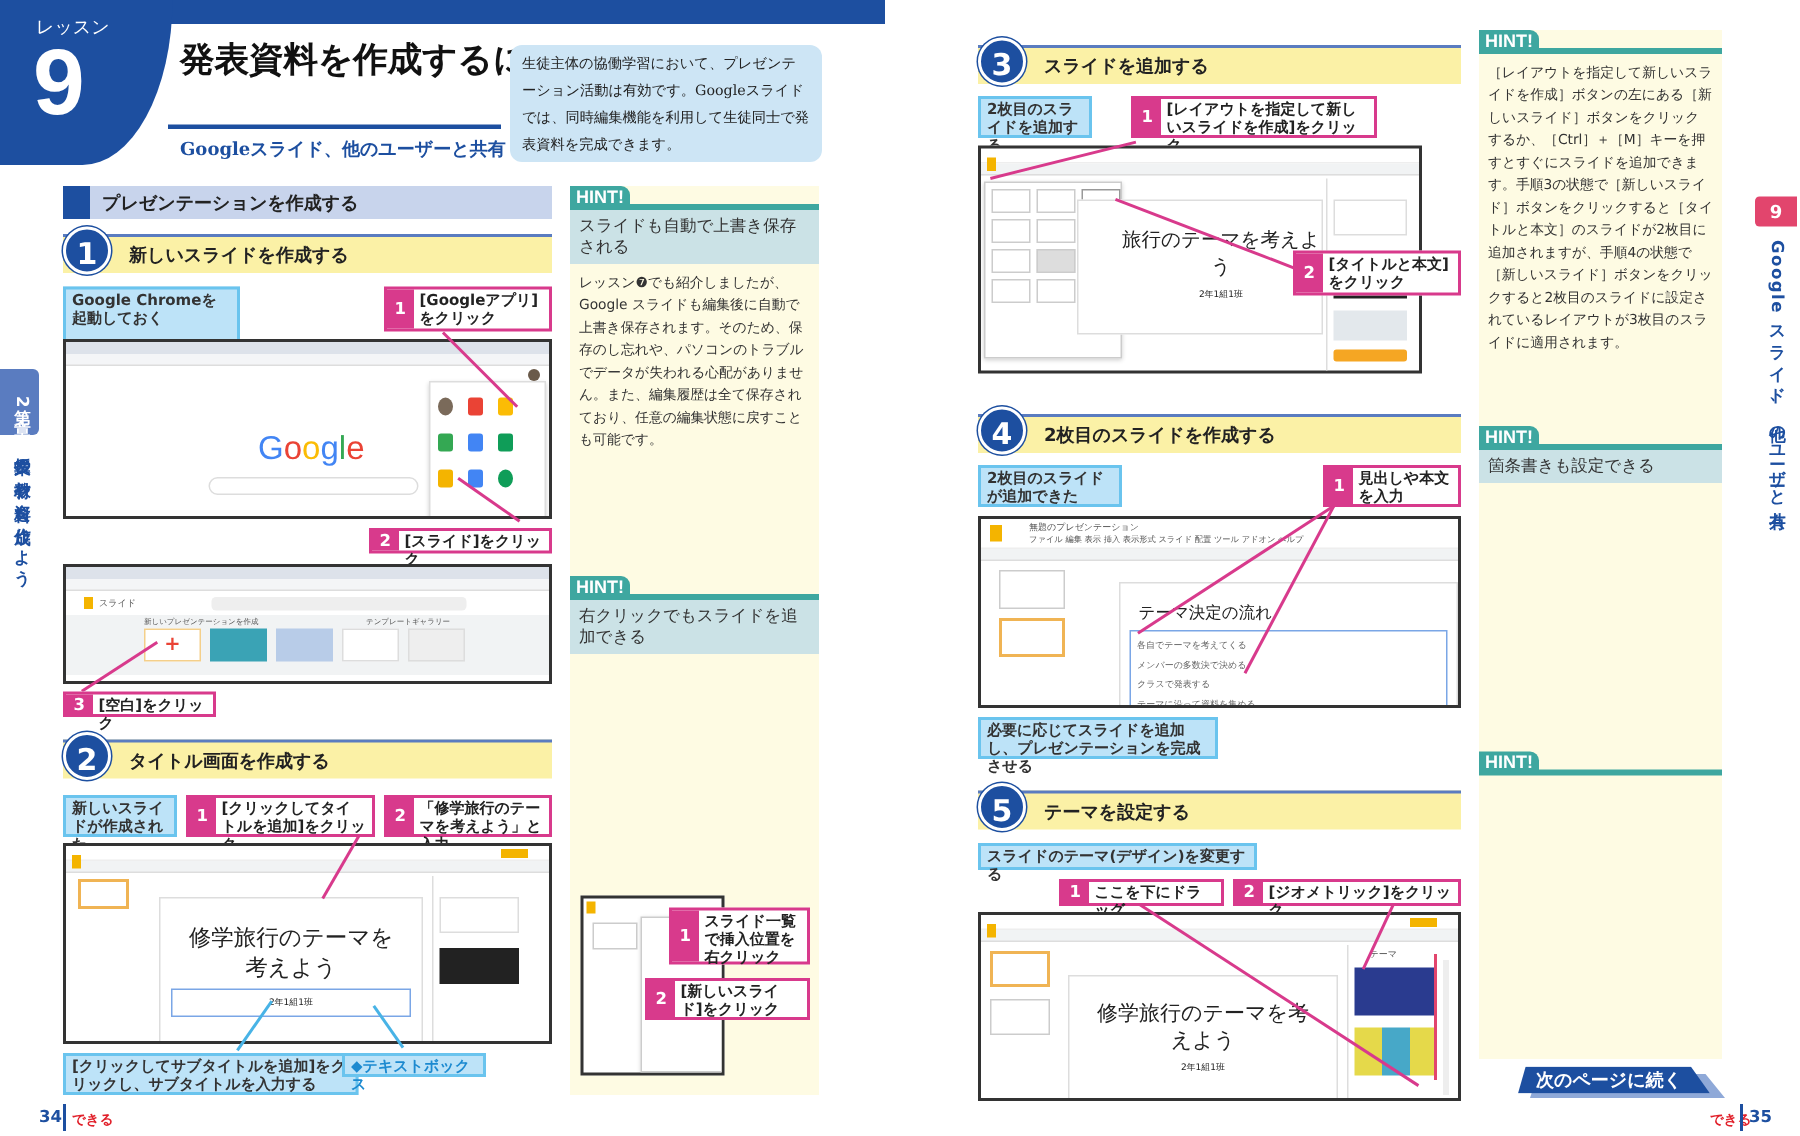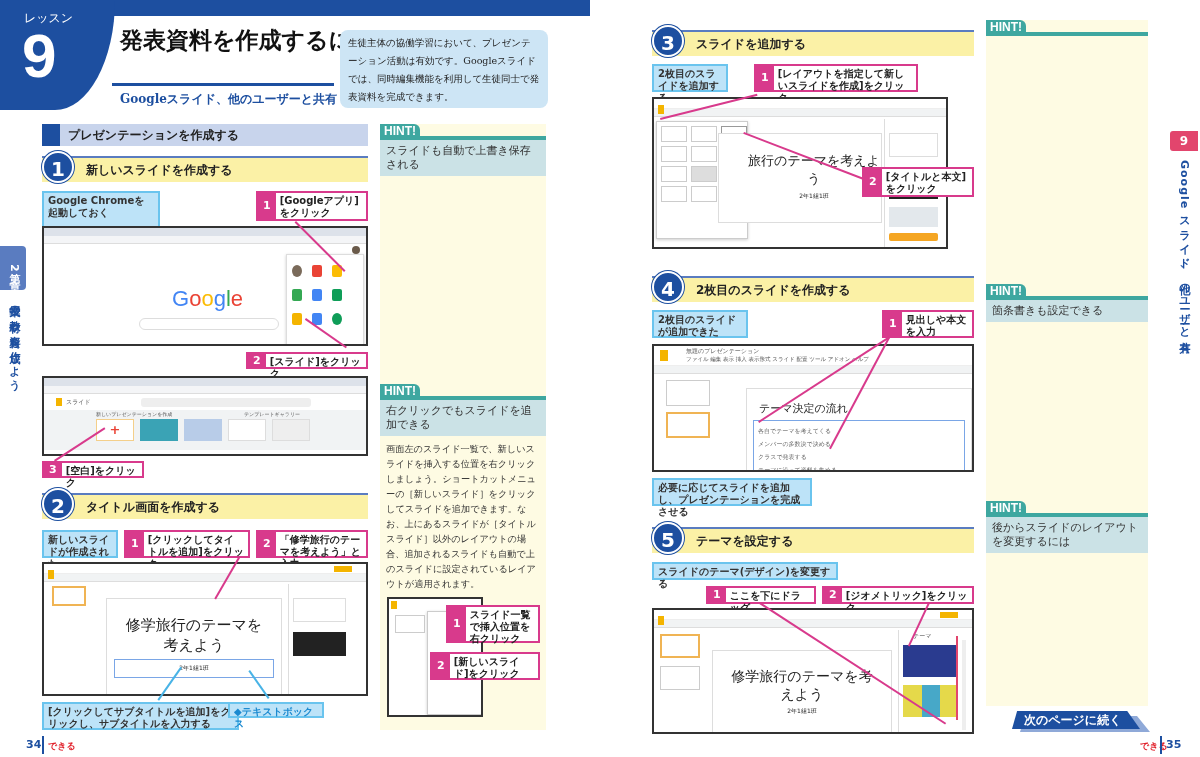--- a/index.html
+++ b/index.html
@@ -166,27 +166,27 @@
 <div class="line-blue" style="left:250px;top:670px;width:34px;transform:rotate(55deg)"></div>
 <div class="abs note-blue" style="left:42px;top:702px;width:197px;height:28px">[クリックしてサブタイトルを追加]をクリックし、サブタイトルを入力する</div>
 <div class="abs note-blue" style="left:228px;top:702px;width:96px;height:16px;color:#1c8ad0">◆テキストボックス</div>
 
 <div class="abs hint-col" style="left:380px;top:124px;width:166px;height:606px"></div>
 <div class="abs" style="left:380px;top:126px;width:166px">
   <div class="hint-tag">
       <span>HINT!</span>
     </div>
   <div class="hint-head">スライドも自動で上書き保存される</div>
+  <div class="hint-body">レッスン❼でも紹介しましたが、Google スライドも編集後に自動で上書き保存されます。そのため、保存のし忘れや、パソコンのトラブルでデータが失われる心配がありません。また、編集履歴は全て保存されており、任意の編集状態に戻すことも可能です。</div>
 </div>
 <div class="abs" style="left:380px;top:386px;width:166px">
   <div class="hint-tag">
       <span>HINT!</span>
     </div>
   <div class="hint-head">右クリックでもスライドを追加できる</div>
-  <div class="hint-body">画面左のスライド一覧で、新しいスライドを挿入する位置を右クリックしましょう。ショートカットメニューの［新しいスライド］をクリックしてスライドを追加できます。なお、上にあるスライドが［タイトルスライド］以外のレイアウトの場合、追加されるスライドも自動で上のスライドに設定されているレイアウトが適用されます。</div>
 </div>
 <div class="abs shot" style="left:387px;top:597px;width:96px;height:120px">
   <div style="height:8px;background:#f4b400;width:6px;margin:2px"></div>
   <div class="thumb" style="left:6px;top:16px;width:30px;height:18px"></div>
   <div style="position:absolute;left:38px;top:12px;width:56px;height:104px;background:#fff;border:1px solid #ccc;box-shadow:0 1px 3px rgba(0,0,0,.2)"></div>
 </div>
 <div class="abs callout" style="left:446px;top:605px;width:94px;height:38px">
   <div class="num">1</div>
   <div class="txt">スライド一覧で挿入位置を右クリック</div>
 </div>
@@ -307,32 +307,32 @@
 </div>
 <div class="line-pink" style="left:760px;top:602px;width:222px;transform:rotate(33deg)"></div>
 <div class="line-pink" style="left:930px;top:603px;width:48px;transform:rotate(115deg)"></div>
 <div class="abs" style="left:956px;top:636px;width:2px;height:84px;background:#e2456d"></div>
 
 <div class="abs hint-col" style="left:986px;top:20px;width:162px;height:686px"></div>
 <div class="abs" style="left:986px;top:22px;width:162px">
   <div class="hint-tag">
       <span>HINT!</span>
     </div>
+  <div class="hint-body">［レイアウトを指定して新しいスライドを作成］ボタンの左にある［新しいスライド］ボタンをクリックするか、［Ctrl］＋［M］キーを押すとすぐにスライドを追加できます。手順3の状態で［新しいスライド］ボタンをクリックすると［タイトルと本文］のスライドが2枚目に追加されますが、手順4の状態で［新しいスライド］ボタンをクリックすると2枚目のスライドに設定されているレイアウトが3枚目のスライドに適用されます。</div>
 </div>
 <div class="abs" style="left:986px;top:286px;width:162px">
   <div class="hint-tag">
       <span>HINT!</span>
     </div>
   <div class="hint-head">箇条書きも設定できる</div>
 </div>
 <div class="abs" style="left:986px;top:503px;width:162px">
   <div class="hint-tag">
       <span>HINT!</span>
     </div>
-  <div class="hint-head">後からスライドのレイアウトを変更するには</div>
 </div>
 
 <div class="abs lesson-side">9</div>
 <div class="abs vert" style="left:1176px;top:160px">Googleスライド、他のユーザーと共有</div>
 
 <div class="abs next-shadow"></div>
 <div class="abs next">次のページに続く</div>
 
 <div class="abs dekiru" style="left:1140px;top:740px">できる</div>
 <div class="abs pg-rule" style="left:1160px;top:736px"></div>

